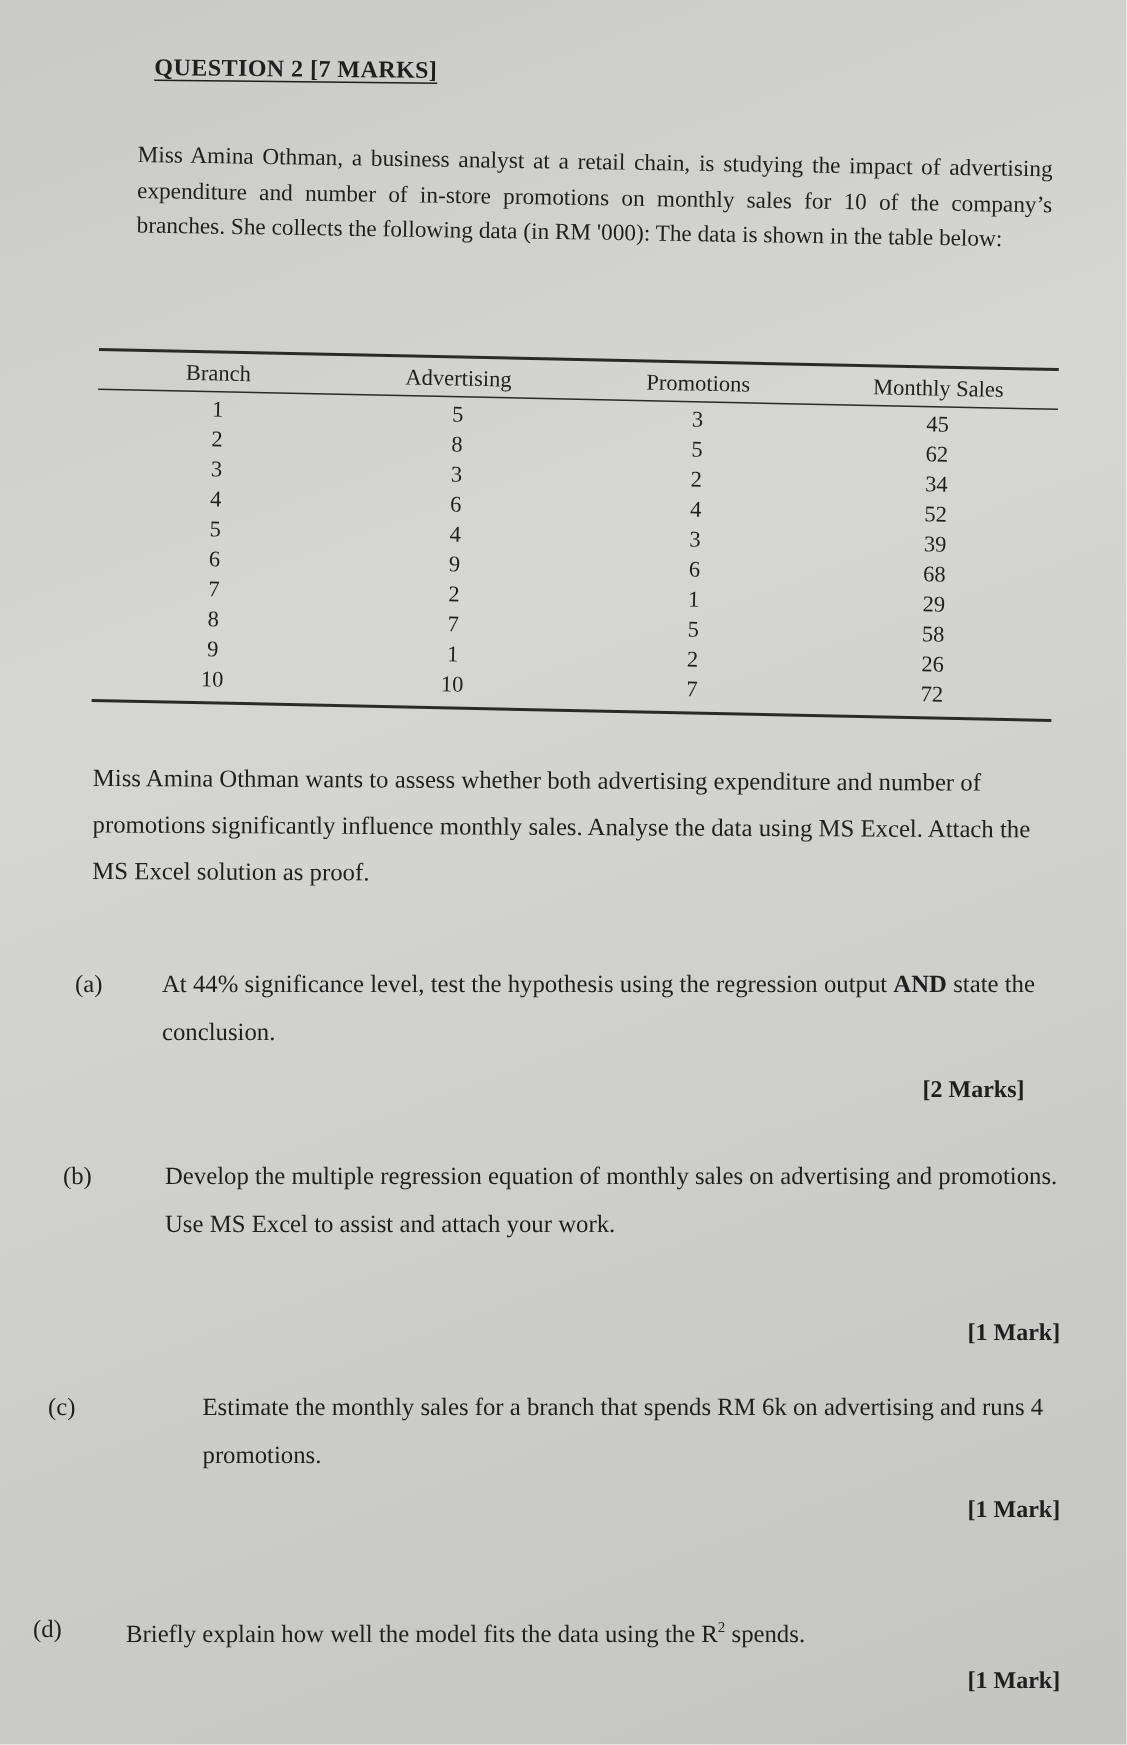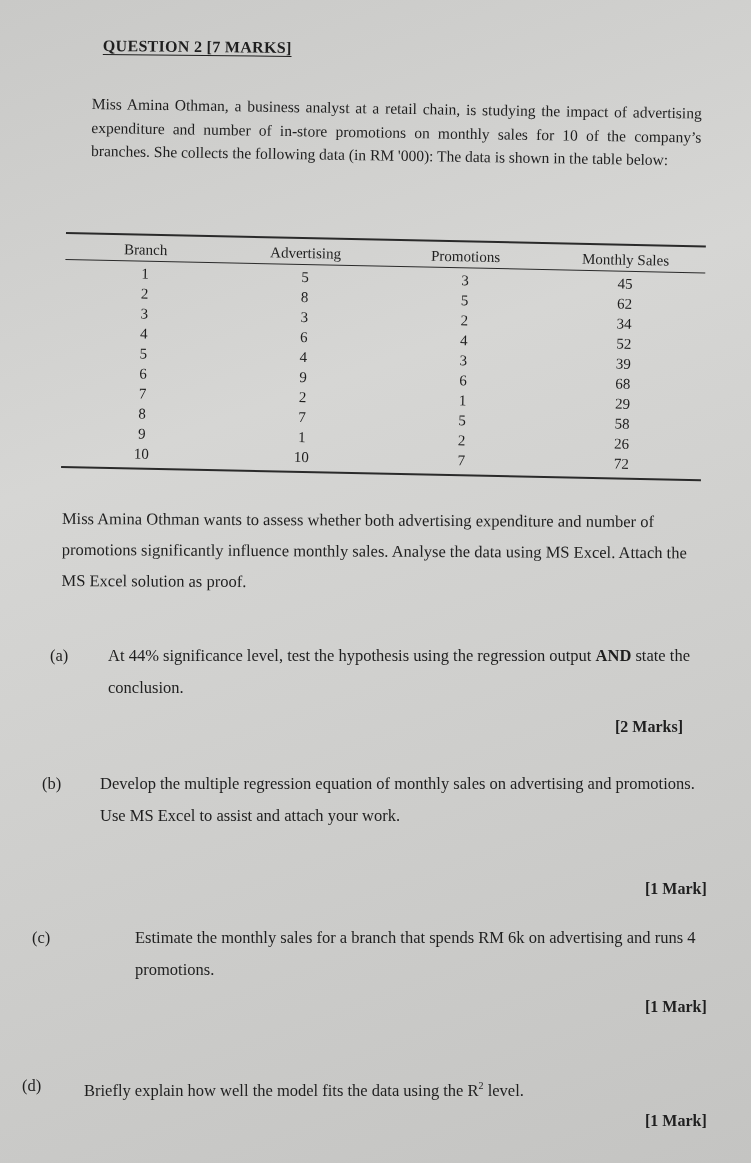--- a/index.html
+++ b/index.html
@@ -133,29 +133,29 @@
   <div class="para2">Miss Amina Othman wants to assess whether both advertising expenditure and number of promotions significantly influence monthly sales. Analyse the data using MS Excel. Attach the MS Excel solution as proof.</div>
 
   <div class="item" style="left:50px; top:640px; width:660px;">
     <span class="lbl">(a)</span>
     <span class="txt" style="left:58px; width:600px;"><span>At 44% significance level, test the hypothesis using the regression output </span><b>AND</b><span> state the conclusion.</span></span>
   </div>
   <div class="marks" style="left:615px; top:718px;">[2 Marks]</div>
 
   <div class="item" style="left:42px; top:768px; width:672px;">
     <span class="lbl">(b)</span>
-    <span class="txt" style="left:58px; width:610px;">Develop the multiple regression equation of monthly sales on advertising and promotions. Use MS Excel to assist and attach your work.</span>
+    <span class="txt" style="left:68px; width:610px;">Develop the multiple regression equation of monthly sales on advertising and promotions. Use MS Excel to assist and attach your work.</span>
   </div>
   <div class="marks" style="left:645px; top:880px;">[1 Mark]</div>
 
   <div class="item" style="left:32px; top:922px; width:684px;">
     <span class="lbl">(c)</span>
     <span class="txt" style="left:60px; width:624px;margin-left:43px;">Estimate the monthly sales for a branch that spends RM 6k on advertising and runs 4 promotions.</span>
   </div>
   <div class="marks" style="left:645px; top:998px;">[1 Mark]</div>
 
   <div class="item" style="left:22px; top:1070px; width:694px;">
     <span class="lbl">(d)</span>
-    <span class="txt" style="left:62px; width:620px;"><span>Briefly explain how well the model fits the data using the R</span><sup>2</sup><span> level.</span></span>
+    <span class="txt" style="left:62px; width:620px;"><span>Briefly explain how well the model fits the data using the R</span><sup>2</sup><span> spends.</span></span>
   </div>
   <div class="marks" style="left:645px; top:1112px;">[1 Mark]</div>
 
 </div>
 
 </body></html>

